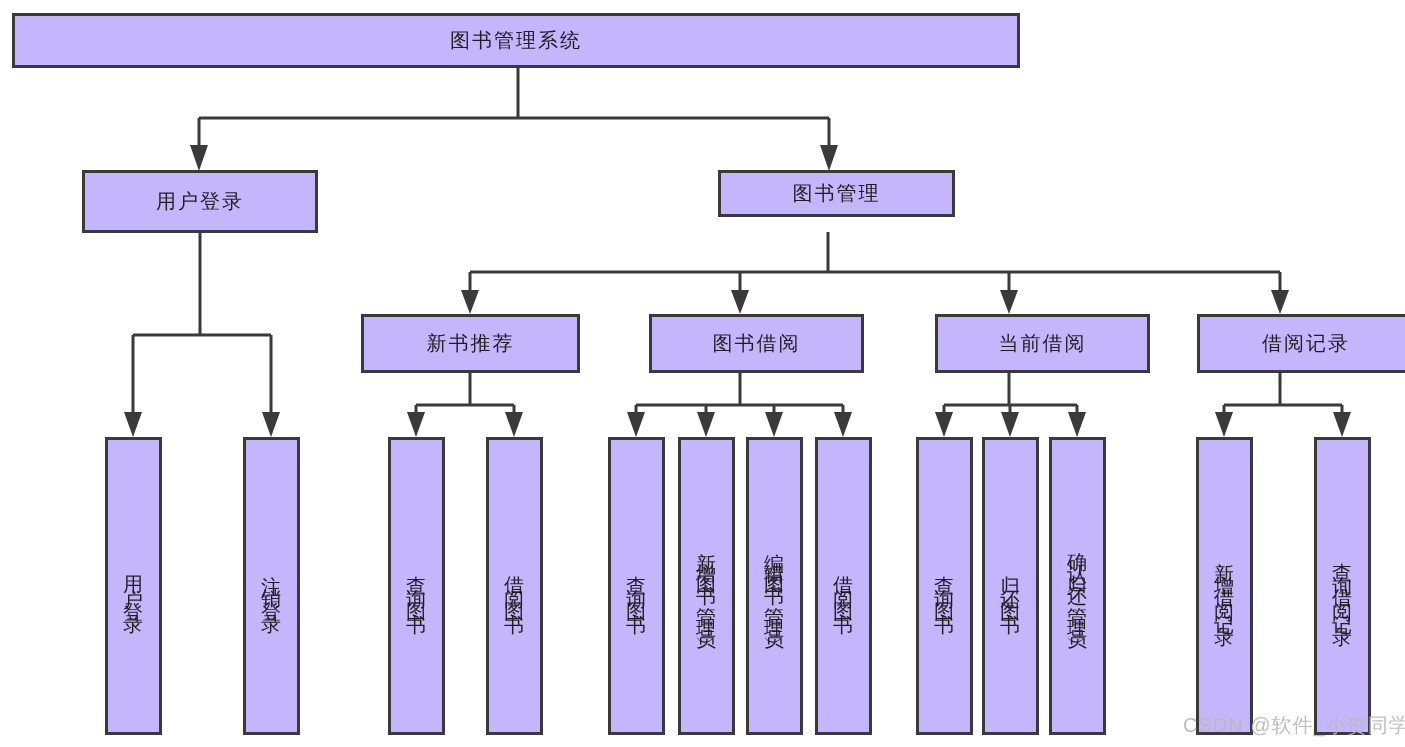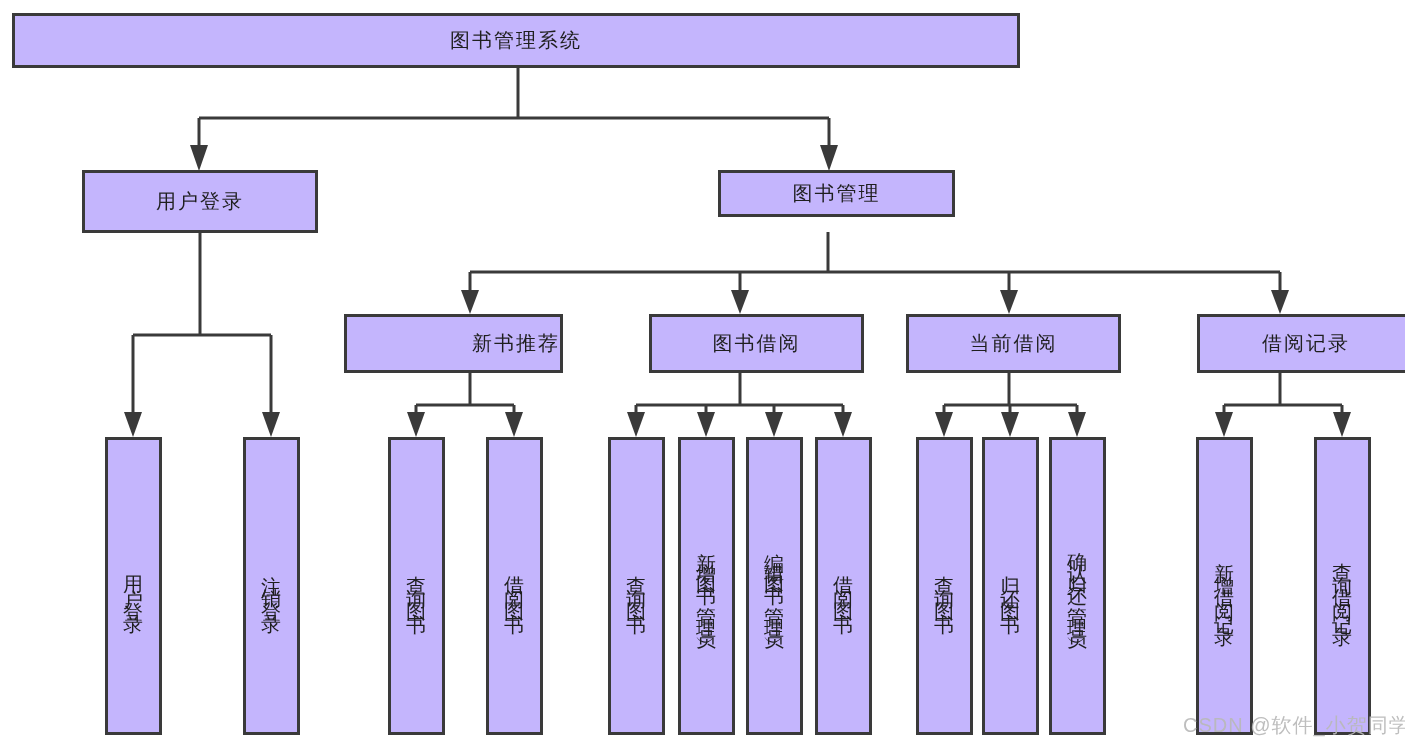--- a/index.html
+++ b/index.html
@@ -144,27 +144,27 @@
     <span>图书管理系统</span>
   </div>
 
   <div class="node h" style="left:82px; top:170px; width:236px; height:63px;">
     <span>用户登录</span>
   </div>
   <div class="node h" style="left:710px; top:170px; width:237px; height:47px;margin-left:8px;">
     <span>图书管理</span>
   </div>
 
-  <div class="node h" style="left:344px; top:314px; width:219px; height:59px;justify-content:flex-end;">
+  <div class="node h" style="left:361px; top:314px; width:219px; height:59px;">
     <span>新书推荐</span>
   </div>
   <div class="node h" style="left:633px; top:314px; width:215px; height:59px;margin-left:16px;">
     <span>图书借阅</span>
   </div>
-  <div class="node h" style="left:906px; top:314px; width:215px; height:59px;">
+  <div class="node h" style="left:935px; top:314px; width:215px; height:59px;">
     <span>当前借阅</span>
   </div>
   <div class="node h" style="left:1171px; top:314px; width:218px; height:59px;margin-left:26px;">
     <span>借阅记录</span>
   </div>
 
   <div class="node v" style="left:105px;">
     <span class="vtext">用户登录</span>
   </div>
   <div class="node v" style="left:243px;">

